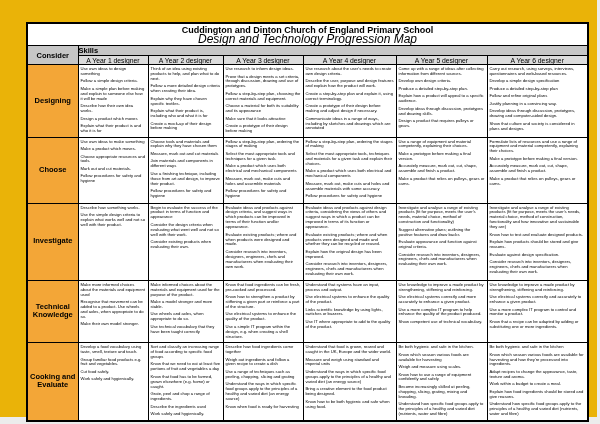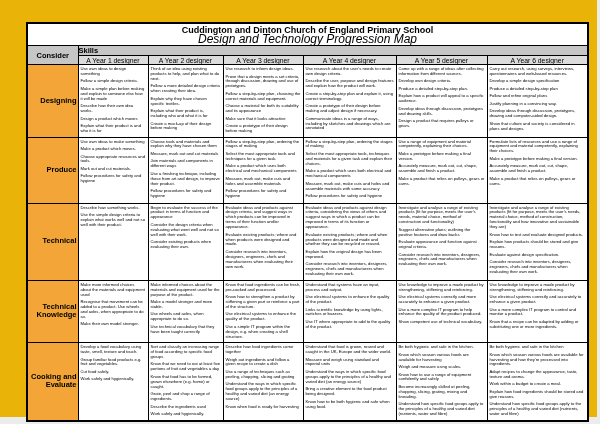--- a/index.html
+++ b/index.html
@@ -6,21 +6,21 @@
   html,body { width:600px; height:424px; background:#ececec; font-family:"Liberation Sans", sans-serif; }
   .page { position:absolute; left:0; top:0; width:597px; height:417px; background:#eab308; }
   table.map { position:absolute; left:26px; top:22px; width:561px; border-collapse:collapse; table-layout:fixed; border:2px solid #000; }
   td, th { border:1px solid #000; vertical-align:middle; }
   .title-cell { text-align:center; padding:1px 2px; height:20px; background:#fff; }
   .title-line1 { font-size:9px; font-weight:bold; color:#000; line-height:10px; }
   .title-line2 { font-size:12px; font-style:italic; color:#000; line-height:9px; }
   .knowledge-hd { background:#c6c6c6; font-size:7.5px; font-weight:bold; text-align:center; }
   .skills-hd { background:#c6c6c6; font-size:7.5px; font-weight:bold; text-align:left; height:9px; }
   .year-hd { background:#dcdcdc; font-size:6.8px; font-weight:normal; text-align:center; height:9px; padding:0 1px; }
-  .rowlabel { background:#f3a637; font-size:7.5px; font-weight:bold; text-align:right; padding:1px; line-height:8.5px; }
+  .rowlabel { background:#f3a637; font-size:7.5px; font-weight:bold; text-align:center; padding:1px; line-height:8.5px; }
   td.content { vertical-align:top; padding:2px 2px 0 2px; overflow:hidden; background:#fff; }
   td.content p.skill { font-size:4.2px; line-height:4.9px; color:#000; margin:0 0 2.6px 0; }
 </style>
 </head>
 <body>
 
 <div class="page">
   <table class="map">
     <colgroup>
       <col style="width:51px">
@@ -94,21 +94,21 @@
             <p class="skill">Carry out research, using surveys, interviews, questionnaires and web-based resources.</p>
             <p class="skill">Develop a simple design specification</p>
             <p class="skill">Produce a detailed step-by-step plan</p>
             <p class="skill">Follow and refine original plans</p>
             <p class="skill">Justify planning in a convincing way.</p>
             <p class="skill">Develop ideas through discussion, prototypes, drawing and computer-aided design.</p>
             <p class="skill">Show that culture and society is considered in plans and designs.</p>
           </td>
     </tr>
     <tr style="height:66px">
-      <td class="rowlabel">Produce</td>
+      <td class="rowlabel">Choose</td>
       <td class="content">
             <p class="skill">Use own ideas to make something</p>
             <p class="skill">Make a product which moves.</p>
             <p class="skill">Choose appropriate resources and tools.</p>
             <p class="skill">Mark out and cut materials.</p>
             <p class="skill">Follow procedures for safety and hygiene</p>
           </td>
           <td class="content">
             <p class="skill">Choose tools and materials and explain why they have chosen them</p>
             <p class="skill">Measure, mark out and cut materials</p>
@@ -137,21 +137,21 @@
             <p class="skill">Make a product that relies on pulleys, gears or cams.</p>
           </td>
           <td class="content">
             <p class="skill">Formulate lists of resources and use a range of equipment and material competently, explaining their choices.</p>
             <p class="skill">Make a prototype before making a final version.</p>
             <p class="skill">Accurately measure, mark out, cut, shape, assemble and finish a product.</p>
             <p class="skill">Make a product that relies on pulleys, gears or cams.</p>
           </td>
     </tr>
     <tr style="height:76px">
-      <td class="rowlabel">Technical</td>
+      <td class="rowlabel">Investigate</td>
       <td class="content">
             <p class="skill">Describe how something works.</p>
             <p class="skill">Use the simple design criteria to explain what works well and not so well with their product.</p>
           </td>
           <td class="content">
             <p class="skill">Begin to evaluate the success of the product in terms of function and appearance</p>
             <p class="skill">Consider the design criteria when evaluating what went well and not so well with their work.</p>
             <p class="skill">Consider existing products when evaluating their own.</p>
           </td>
           <td class="content">

